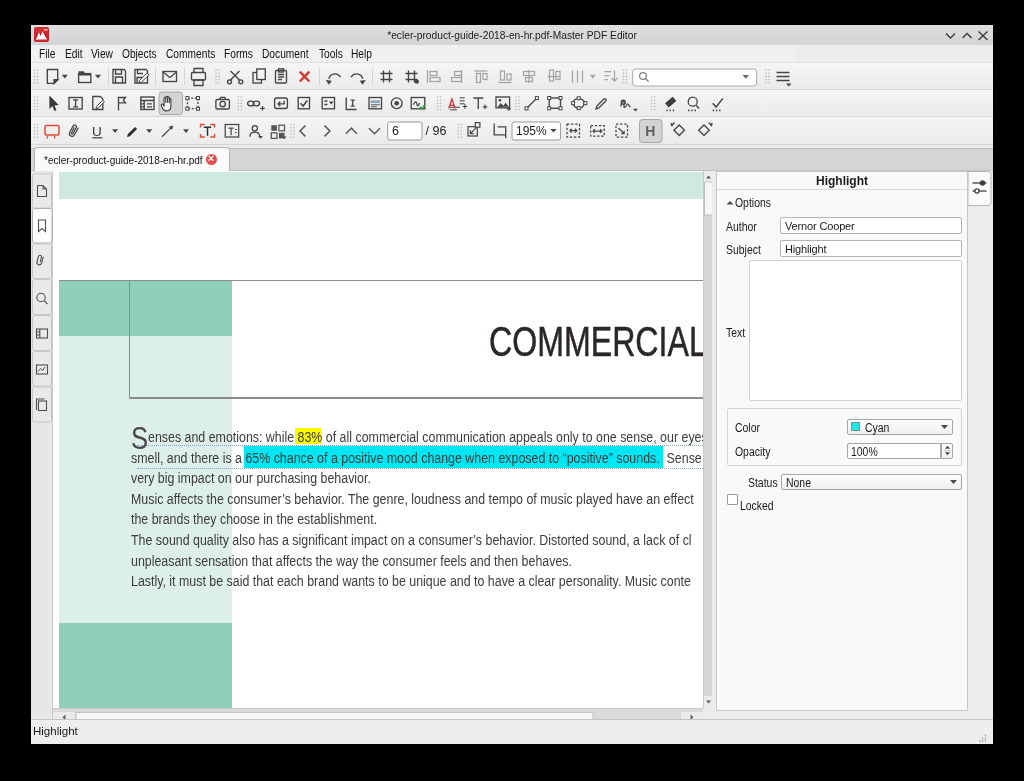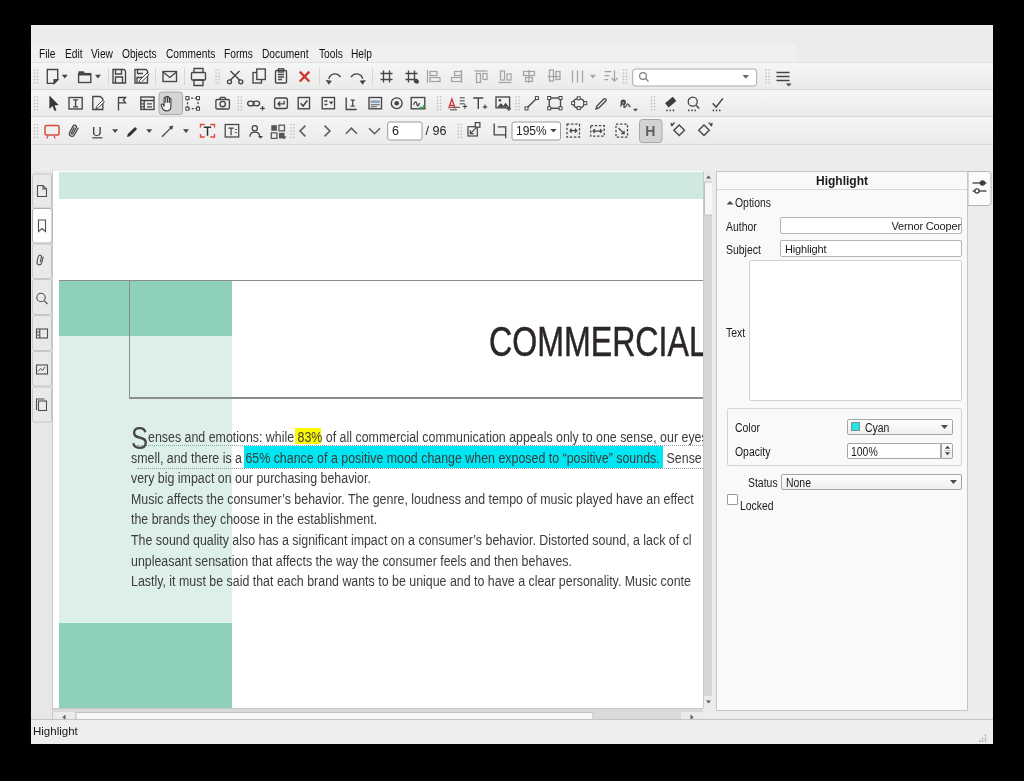--- a/index.html
+++ b/index.html
@@ -63,20 +63,37 @@
 .bl { position:absolute; left:77.6px; height:21px; font-size:15.5px; color:#3c3c3c;
   white-space:nowrap; transform:scaleX(0.8); transform-origin:left top; }
 
 .pl { position:absolute; color:#1a1a1a; font-size:12px; transform:scaleX(0.87); transform-origin:left top; }
 .pinput { position:absolute; background:#fff; border:1px solid #b4b4b4; border-radius:2px;
   font-size:11px; color:#1a1a1a; padding-left:4px; letter-spacing:-0.15px; font-family:"Liberation Sans",sans-serif; }
 </style>
 </head>
 <body>
 <div id="win">
+  <div id="titlebar">
+    <div id="title-text">*ecler-product-guide-2018-en-hr.pdf-Master PDF Editor</div>
+    <svg class="abs" style="left:3px;top:2px" width="16" height="16" viewBox="0 0 16 16">
+      <rect x="0" y="0" width="15" height="15" rx="2" fill="#c9272d"></rect>
+      <rect x="0.5" y="0.5" width="14" height="5" rx="2" fill="#d54040" opacity="0.45"></rect>
+      <path d="M2 12.5 L4.8 5.5 L6.8 9 L8.4 4.6 L13 12.5 Z" fill="#fff"></path>
+      <path d="M2 12.5 L4 12.5 L4 10.8 Z" fill="#fff"></path>
+      <rect x="10" y="2" width="3.5" height="1.6" fill="#efb0b0"></rect>
+    </svg>
+    <svg class="abs" style="left:912px;top:4px" width="50" height="13" viewBox="0 0 50 13">
+      <g stroke="#3c3c3c" stroke-width="1.4" fill="none">
+        <path d="M3 4.5 L7.5 9 L12 4.5"></path>
+        <path d="M19.5 9 L24 4.5 L28.5 9"></path>
+        <path d="M35.5 2.5 L44.5 11 M44.5 2.5 L35.5 11"></path>
+      </g>
+    </svg>
+  </div>
   <div id="menubar">
     <span class="mi" style="left:8px">File</span>
     <span class="mi" style="left:34px">Edit</span>
     <span class="mi" style="left:60px">View</span>
     <span class="mi" style="left:91px">Objects</span>
     <span class="mi" style="left:135px">Comments</span>
     <span class="mi" style="left:193px">Forms</span>
     <span class="mi" style="left:231px">Document</span>
     <span class="mi" style="left:288px">Tools</span>
     <span class="mi" style="left:320px">Help</span>
@@ -437,20 +454,27 @@
     <g fill="none" stroke="#454545" stroke-width="1.35">
       <path d="M648.2 8 l5.3 5.3 -5.3 5.3 -5.3 -5.3 z"></path>
       <path d="M640 8.7 a8 8 0 0 1 5 -3.2" stroke-dasharray="1.6 1.3"></path>
       <path d="M673 8 l5.3 5.3 -5.3 5.3 -5.3 -5.3 z"></path>
       <path d="M681.2 8.7 a8 8 0 0 0 -5 -3.2" stroke-dasharray="1.6 1.3"></path>
     </g>
     <path d="M640.8 9.8 l-1.5 -4 3.8 1.2 z" fill="#454545"></path>
     <path d="M680.4 9.8 l1.5 -4 -3.8 1.2 z" fill="#454545"></path>
    </svg>
   </div>
+  <div id="tabbar">
+    <div id="tabfill"></div>
+    <div id="tab">
+      <div id="tabtext">*ecler-product-guide-2018-en-hr.pdf</div>
+      <div id="tabclose"></div>
+    </div>
+  </div>
   <div id="main">
     <div id="sidebar">
       <svg width="22" height="548" viewBox="0 0 22 548">
         <g fill="none" stroke="#c6c6c6" stroke-width="1">
           <rect x="1.5" y="3" width="19" height="34" rx="2" fill="#e9e9e9"></rect>
           <rect x="1.5" y="37.5" width="19.5" height="34.5" rx="2" fill="#fdfdfd" stroke="#adadad"></rect>
           <rect x="1.5" y="73" width="19" height="34.5" rx="2" fill="#e9e9e9"></rect>
           <rect x="1.5" y="108.5" width="19" height="35" rx="2" fill="#e9e9e9"></rect>
           <rect x="1.5" y="144.5" width="19" height="35" rx="2" fill="#e9e9e9"></rect>
           <rect x="1.5" y="180.5" width="19" height="34.5" rx="2" fill="#e9e9e9"></rect>
@@ -529,21 +553,21 @@
         <path d="M12.5 2.5 L9.5 5.2 L12.5 7.9 Z" fill="#5c5c5c"></path>
         <path d="M637.5 2.5 L640.5 5.2 L637.5 7.9 Z" fill="#5c5c5c"></path>
       </svg>
     </div>
     <div id="corner"></div>
     <div id="splitter"></div>
     <div id="panel">
       <div class="abs" style="left:0; top:0; width:250px; height:18px; border-bottom:1px solid #d8d8d8; text-align:center; font-weight:bold; padding-top:2px;">Highlight</div>
       <div class="pl" style="left:18px; top:24px;">Options</div>
       <div class="pl" style="left:9px; top:48px;">Author</div>
-      <input class="pinput" style="left: 63px; top: 45px; width: 182px; height: 17px; text-align: right;" value="Vernor Cooper">
+      <input class="pinput" style="left: 63px; top: 45px; width: 182px; height: 17px;" value="Vernor Cooper">
       <div class="pl" style="left:9px; top:71px;">Subject</div>
       <input class="pinput" style="left: 63px; top: 68px; width: 182px; height: 17px;" value="Highlight">
       <div class="pl" style="left:9px; top:154px;">Text</div>
       <div class="pinput" style="left:32px; top:88px; width:213px; height:141px; border-color:#d0d0d0;"></div>
       <div class="abs" style="left:9.8px; top:236px; width:235px; height:58px; border:1px solid #d4d4d4; border-radius:2px;"></div>
       <div class="pl" style="left:17.7px; top:249px;">Color</div>
       <div class="pl" style="left:17.7px; top:273px;">Opacity</div>
       <div class="pl" style="left:30.9px; top:304px;">Status</div>
       <div class="pl" style="left:22.7px; top:326.8px;">Locked</div>
       <div class="abs" style="left:9.8px; top:322px; width:11px; height:11px; background:#fff; border:1px solid #9a9a9a; border-radius:1px;"></div>

